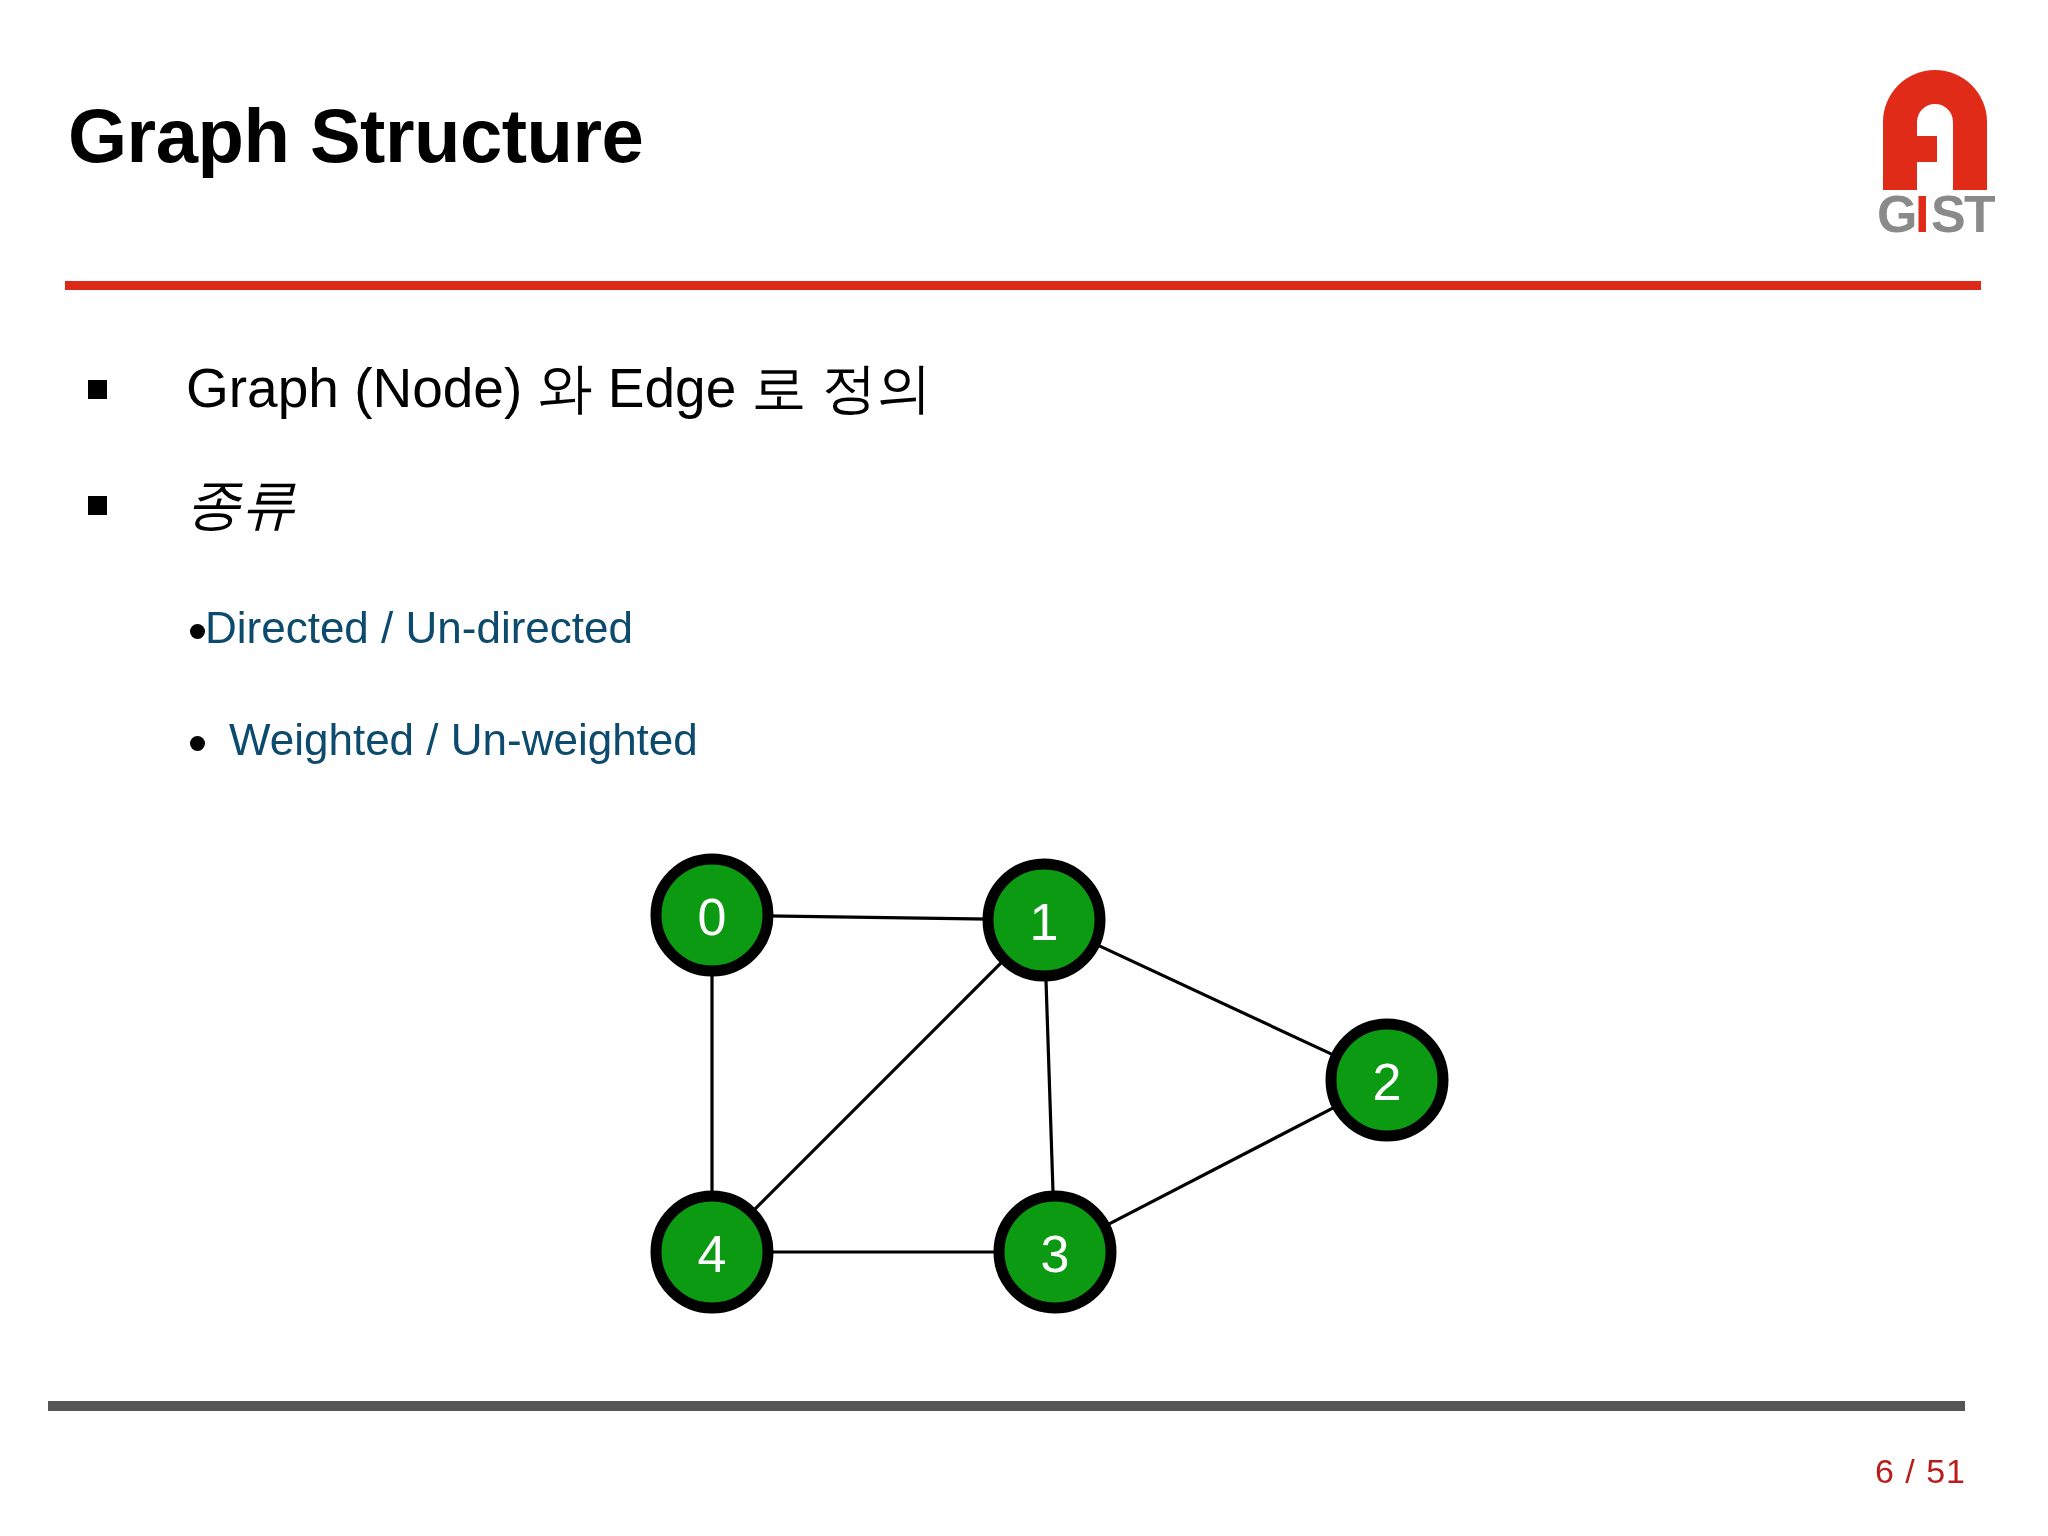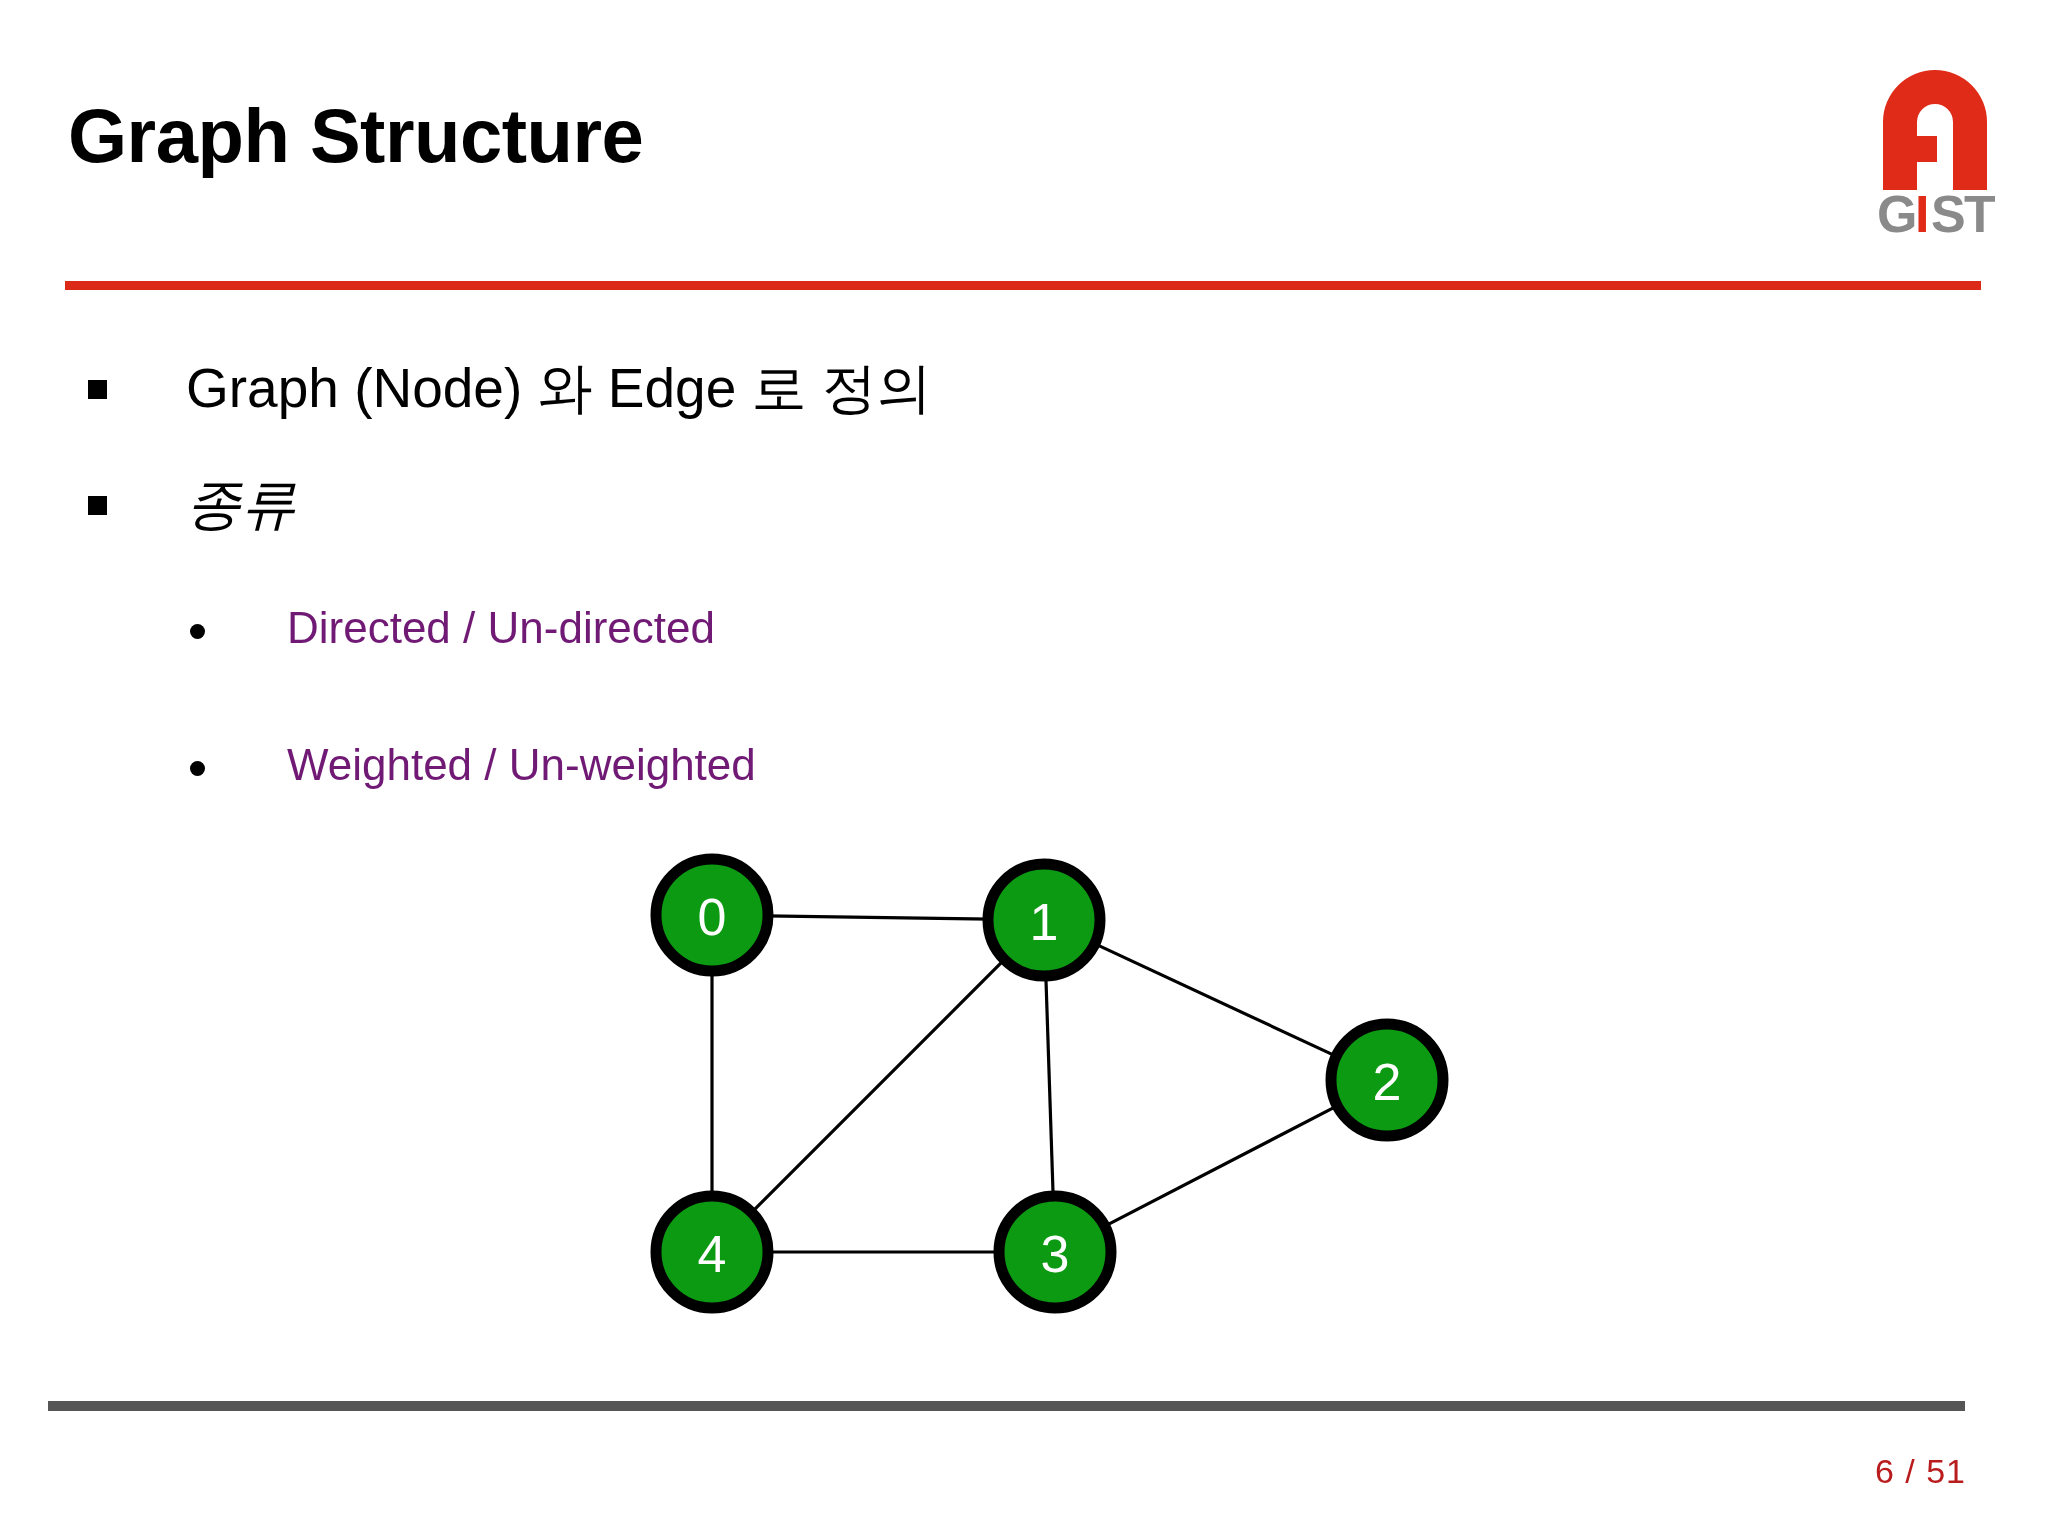--- a/index.html
+++ b/index.html
@@ -88,31 +88,30 @@
   }
   .bullet-l2 .marker {
     width: 15px;
     height: 15px;
     border-radius: 50%;
     background: #000000;
     margin-top: 21px;
     flex: 0 0 auto;
   }
   .bullet-l2 .text {
-    margin-left: 82px;
     font-size: 44px;
     line-height: 1.12;
-    color: #701a75;
+    color: #0c4a6e;
     white-space: nowrap;
   }
 
   #bullet-0 { top: 358px; }
   #bullet-1 { top: 474px; font-style: italic; }
   #sub-0    { top: 603px; }
-  #sub-1    { top: 740px; }
+  #sub-1    { top: 715px; gap: 24px; }
 
   
   .graph-figure {
     position: absolute;
     left: 620px;
     top: 820px;
     width: 900px;
     height: 520px;
   }
   .graph-figure svg { display: block; }

